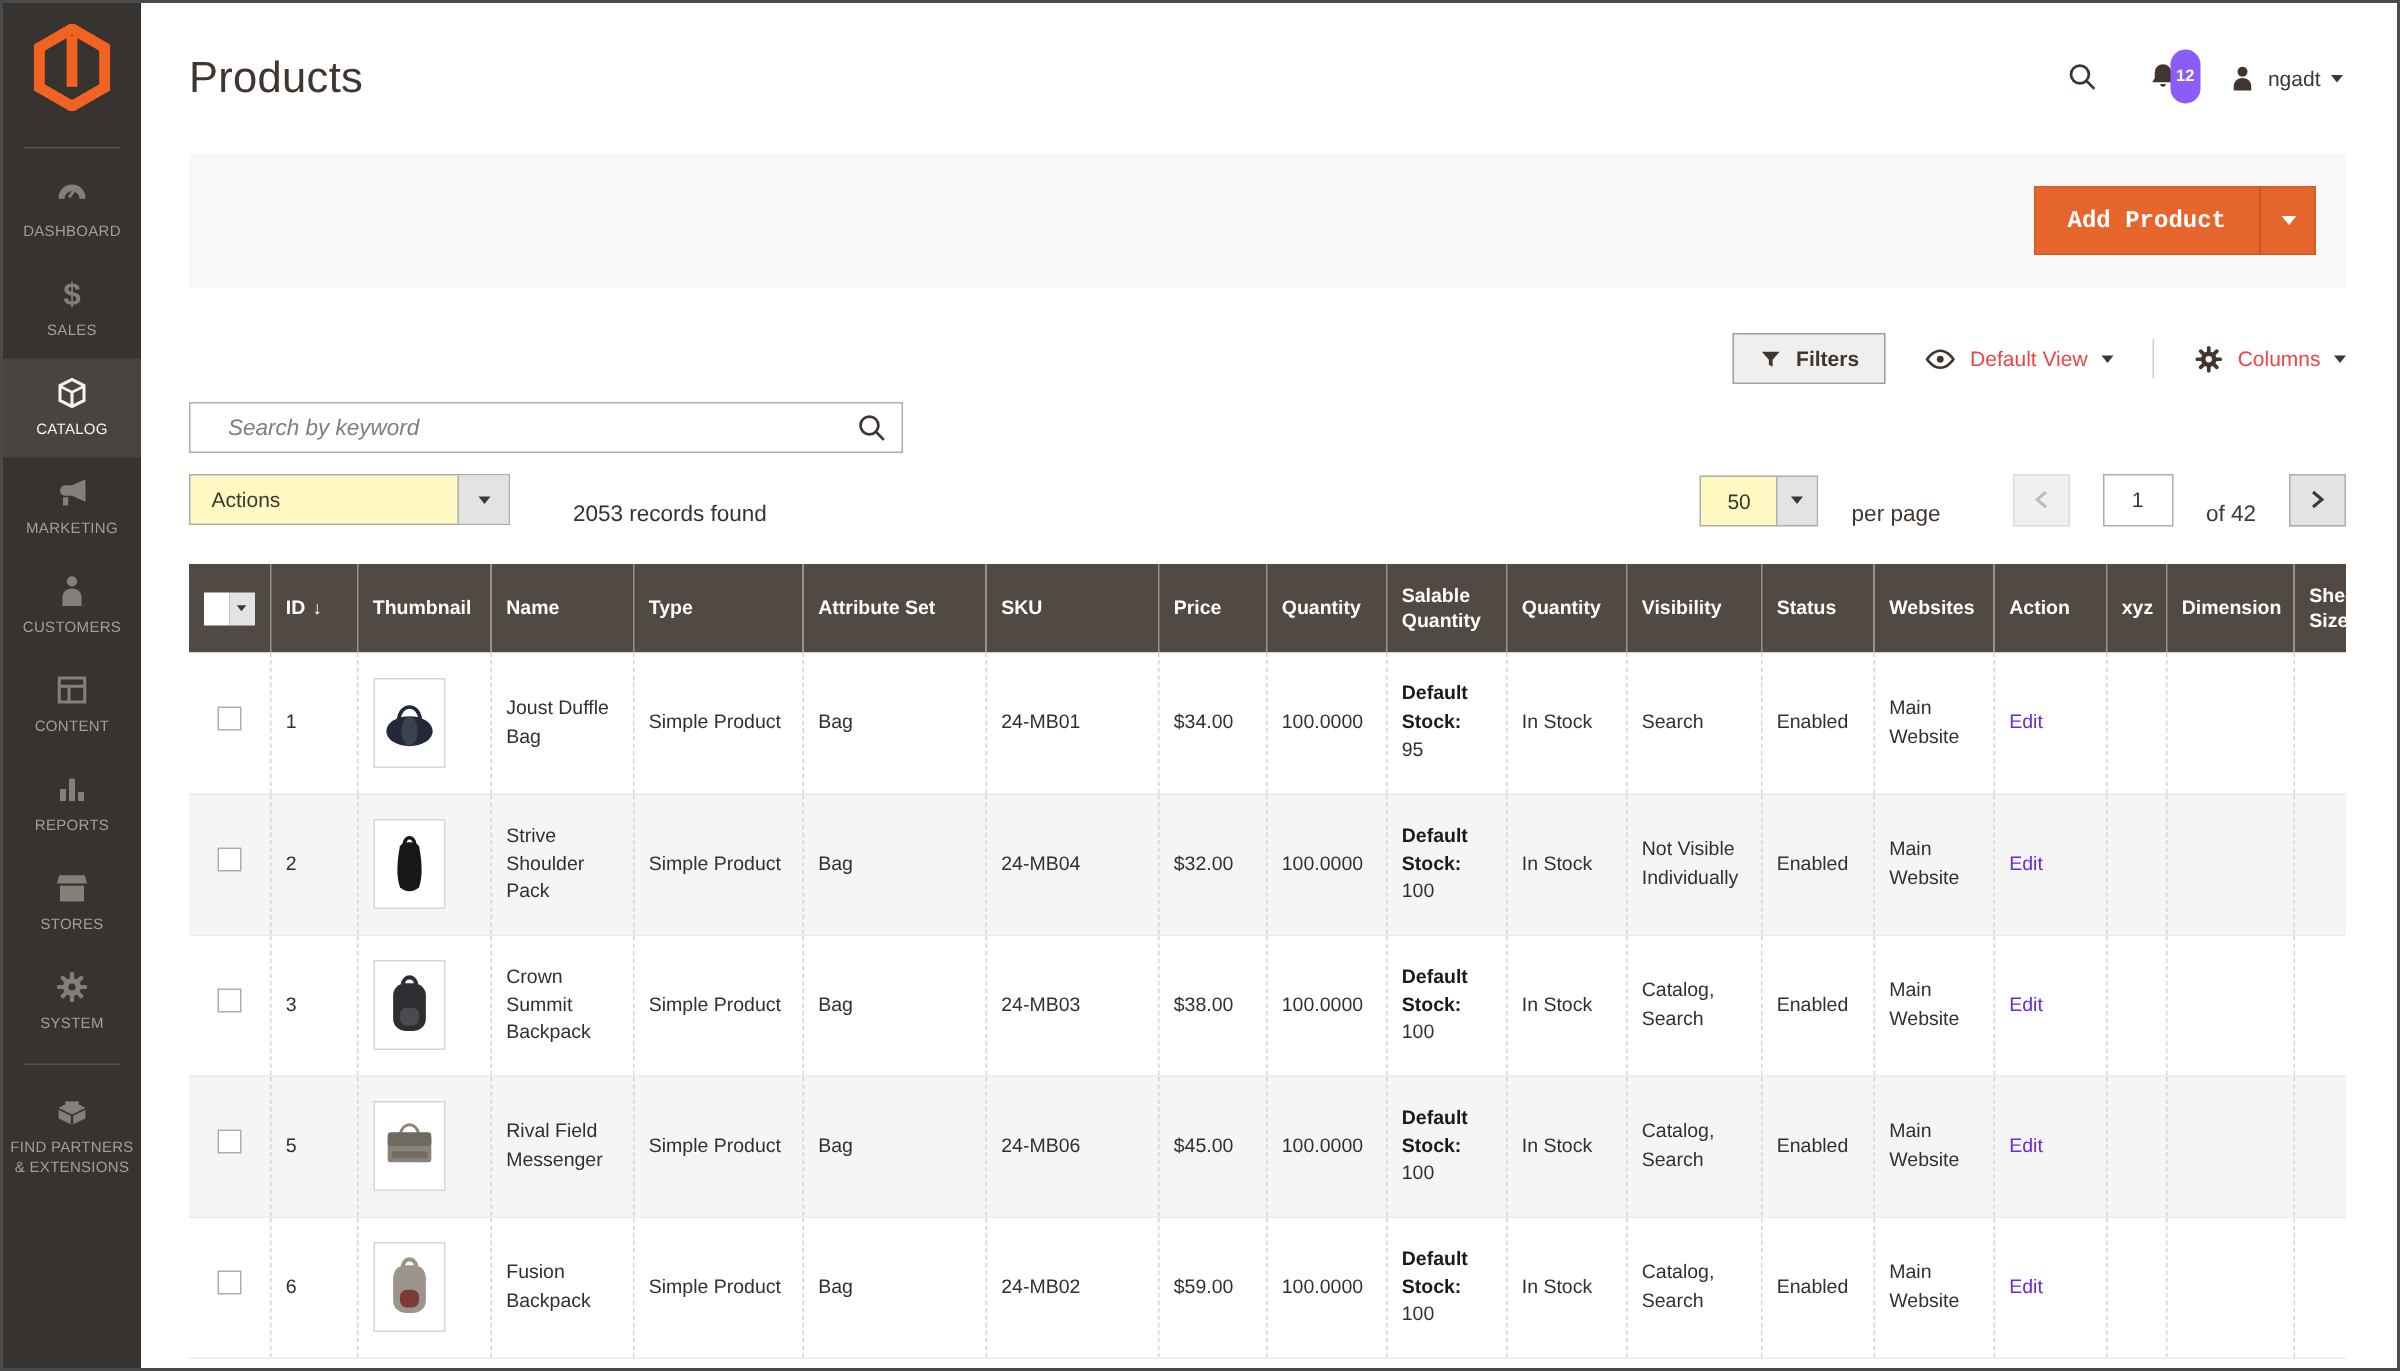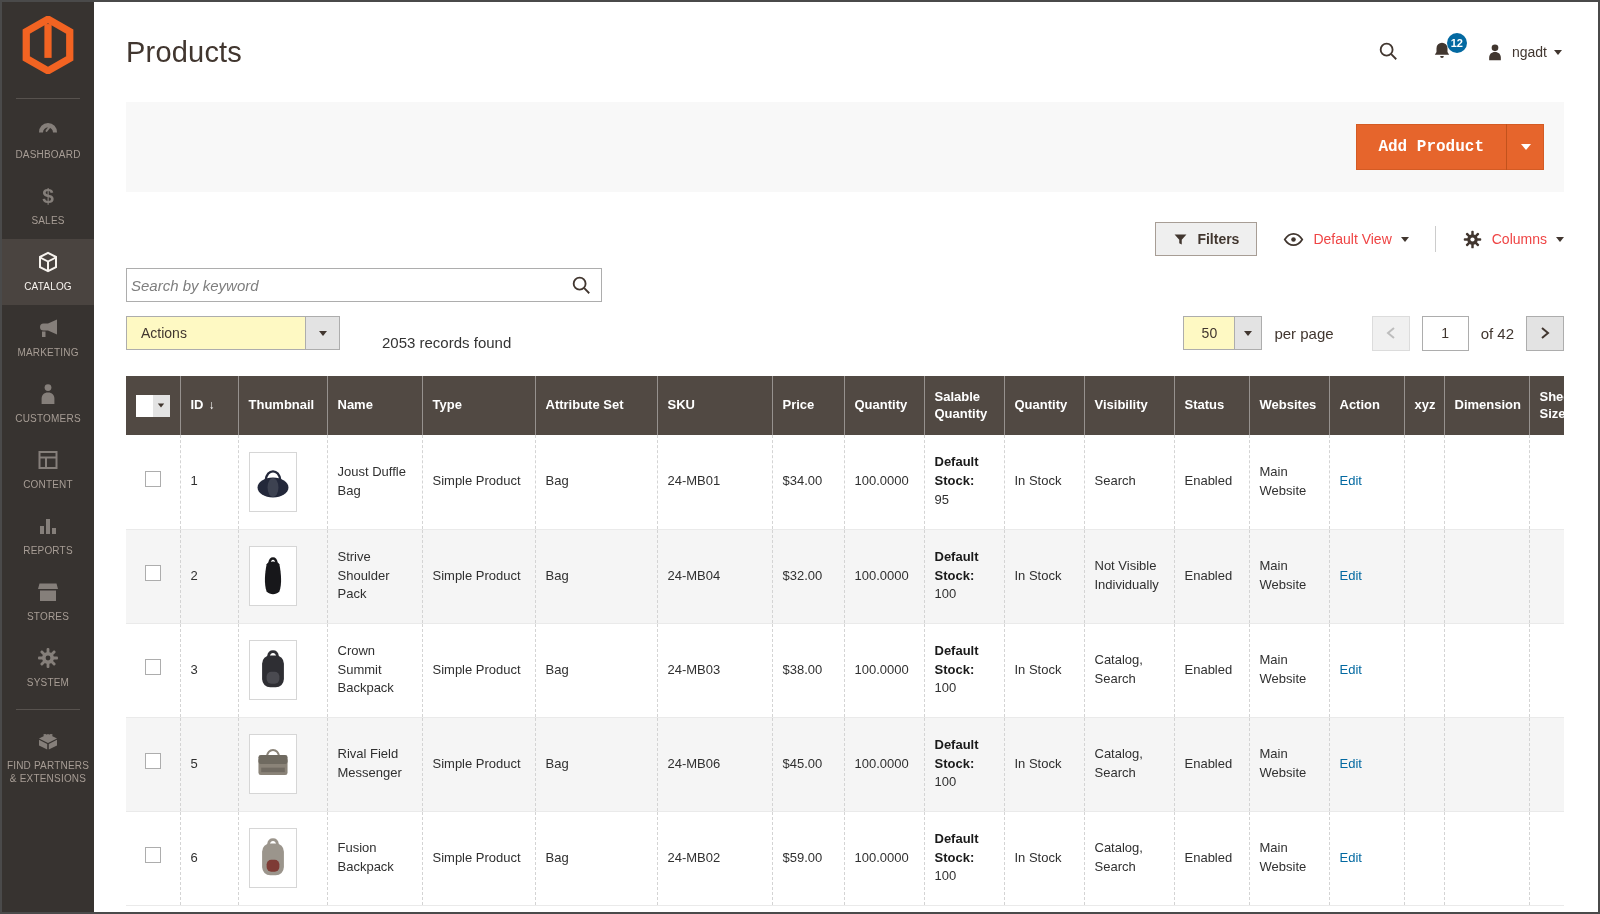--- a/index.html
+++ b/index.html
@@ -23,22 +23,22 @@
   .side-item.active .side-label { color:#f7f3ee; }
   .side-item.active .side-icon { color:#f7f3ee; }
 
   
   .main { position:absolute; left:92px; top:0; right:0; bottom:0; background:#fff; overflow:hidden; }
   .page-header { height:100px; display:flex; align-items:center; justify-content:space-between; padding:0 36px 0 32px; }
   .page-title { font-size:29px; font-weight:300; color:#41362f; letter-spacing:.2px; }
   .header-actions { display:flex; align-items:center; gap:30px; }
   .icon-btn { width:24px; height:24px; cursor:pointer; position:relative; }
   .icon-btn svg { width:22px; height:22px; }
-  .notif-badge { position:absolute; top:-7px; right:-12px; min-width:20px; height:20px; padding:0 4px;
-    background:#0369a1; border-radius:10px; color:#fff; font-size:11px; font-weight:bold;
+  .notif-badge { position:absolute; top:-7px; right:-12px; min-width:20px; height:36px; padding:0 4px;
+    background:#8b5cf6; border-radius:10px; color:#fff; font-size:11px; font-weight:bold;
     display:flex; align-items:center; justify-content:center; }
   .user-chip { display:flex; align-items:center; gap:7px; cursor:pointer; }
   .user-chip svg { width:20px; height:20px; }
   .user-name { font-size:14px; color:#41362f; }
   .caret { width:0; height:0; border-left:4px solid transparent; border-right:4px solid transparent; border-top:5px solid #41362f; display:inline-block; }
 
   .content { padding:0 34px 0 32px; }
 
   
   .gray-panel { height:90px; background:#f8f8f8; display:flex; align-items:center; justify-content:flex-end; padding-right:20px; }
@@ -52,35 +52,35 @@
   .filters-btn { display:flex; align-items:center; gap:9px; height:34px; padding:0 17px;
     background:#efefef; border:1px solid #a79d95; color:#41362f; font-size:14px; font-weight:600; cursor:pointer; }
   .filters-btn svg { width:15px; height:15px; }
   .ctrl-group { display:flex; align-items:center; gap:9px; color:#ef4444; font-size:14px; cursor:pointer; }
   .ctrl-group svg { width:21px; height:21px; }
   .v-sep { width:1px; height:26px; background:#ccc; }
 
   
   .search-row { margin-top:12px; }
   .kw-wrap { position:relative; width:476px; }
-  .kw-input { width:100%; height:34px; border:1px solid #adadad; padding:0 40px 0 4px;
+  .kw-input { width:100%; height:34px; border:1px solid #adadad; padding:0 40px 0 25px;
     font-size:15px; font-style:italic; color:#555; font-family:inherit; background:#fff; }
   .kw-input::placeholder { color:#7e7e7e; font-style:italic; }
   .kw-icon { position:absolute; right:10px; top:6px; width:22px; height:22px; cursor:pointer; }
 
   
   .actions-row { margin-top:13px; display:flex; align-items:center; justify-content:space-between; }
   .actions-left { display:flex; align-items:center; }
   .select-box { display:flex; height:34px; border:1px solid #adadad; background:#fef9c3; cursor:pointer; }
   .select-value { display:flex; align-items:center; padding:0 14px; font-size:14px; color:#41362f; }
   .select-caret { width:34px; background:#e3e3e3; border-left:1px solid #adadad; display:flex; align-items:center; justify-content:center; }
   .actions-select .select-value { width:178px; }
   .records-found { margin-left:42px; font-size:15px; color:#333;margin-top:19px; }
 
-  .pager { display:flex; align-items:center; gap:12px; }
+  .pager { display:flex; align-items:flex-end; gap:22px; }
   .pagesize-select .select-value { width:50px; justify-content:center; }
   .pagesize-select .select-caret { width:27px; }
   .per-page { font-size:15px; color:#41362f; margin-right:26px; }
   .page-btn { width:38px; height:35px; display:flex; align-items:center; justify-content:center; cursor:pointer; }
   .page-btn.prev { background:#f0f0f0; border:1px solid #dcdcdc; }
   .page-btn.next { background:#e3e3e3; border:1px solid #adadad; }
   .page-btn svg { width:12px; height:14px; }
   .page-input { width:47px; height:35px; border:1px solid #adadad; text-align:center; font-size:14px; color:#41362f; font-family:inherit; }
   .of-pages { font-size:15px; color:#41362f; }
 
@@ -98,21 +98,21 @@
   .grid tbody tr:nth-child(even) { background:#f5f5f5; }
   .checkbox { width:16px; height:16px; border:1px solid #adadad; background:#fff; display:inline-block; cursor:pointer; }
   .select-all { display:flex; align-items:stretch; height:22px; }
   .select-all .checkbox { width:17px; height:22px; border:0; }
   .select-all-caret { width:17px; background:#e3e3e3; display:flex; align-items:center; justify-content:center; cursor:pointer; }
   .select-all-caret .caret { border-top-color:#41362f; transform:scale(.8); }
   .c-check { text-align:center; }
   .thumb-box { width:48px; height:60px; background:#fff; border:1px solid #d6d6d6; display:flex; align-items:center; justify-content:center; cursor:pointer; }
   .thumb-box svg { width:40px; height:52px; }
   .salable-label { font-weight:bold; color:#1a1a1a; }
-  .edit-link { color:#0369a1; cursor:pointer; text-decoration:none; }
+  .edit-link { color:#6d28d9; cursor:pointer; text-decoration:none; }
 </style>
 </head>
 <body>
 
 <div class="frame">
 
   <aside class="sidebar">
     <div class="logo-wrap">
       <svg width="52" height="58" viewBox="0 0 64 72">
         <path d="M32 4 59 19.5v33L32 68 5 52.5v-33L32 4z" fill="none" stroke="#f26322" stroke-width="9"></path>

